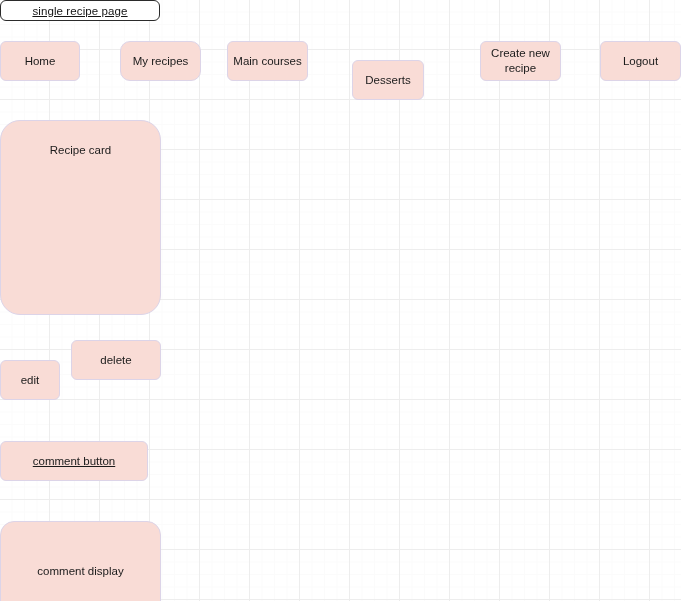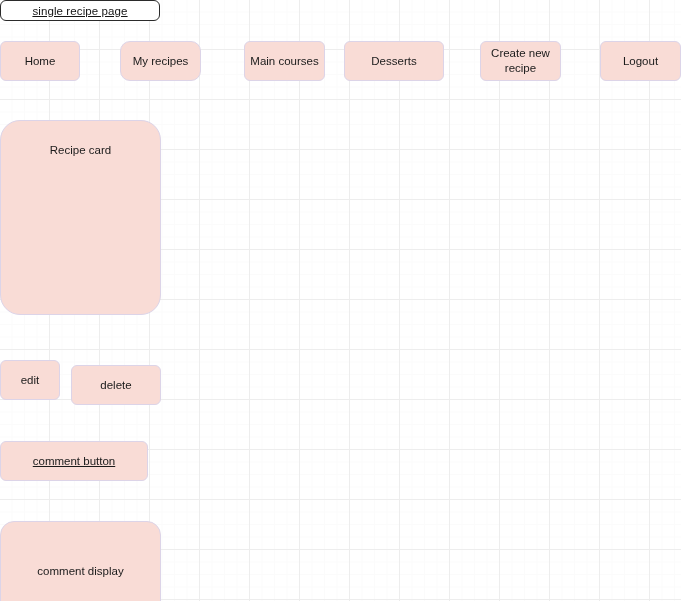--- a/index.html
+++ b/index.html
@@ -65,40 +65,40 @@
     font-size: 11.5px;
     line-height: 15px;
     color: #1b1b1b;
     padding: 0 4px;
   }
 
   
   .nav-btn { top: 41px; height: 40px; }
   #nav-home          { left: 0px;   width: 80px; }
   #nav-my-recipes    { left: 120px; width: 81px; border-radius: 10px; }
-  #nav-main-courses  { left: 244px; width: 81px; }
-  #nav-desserts      { left: 344px; width: 100px; }
+  #nav-main-courses  { left: 227px; width: 81px; }
+  #nav-desserts      { left: 352px; width: 72px; margin-top: 19px; }
   #nav-create-recipe { left: 480px; width: 81px; }
   #nav-logout        { left: 600px; width: 81px; }
 
   
   #recipe-card {
     left: 0px;
     top: 120px;
     width: 161px;
     height: 195px;
     border-radius: 20px;
     align-items: flex-start;
     justify-content: center;
     padding-top: 22px;
   }
 
   
   #btn-edit    { left: 0px;  top: 360px; width: 60px; height: 40px; }
-  #btn-delete  { left: 71px; top: 365px; width: 90px; height: 40px; }
+  #btn-delete  { left: 71px; top: 340px; width: 90px; height: 40px; }
 
   #btn-comment { left: 0px;  top: 441px; width: 148px; height: 40px; text-decoration: underline; }
 
   #comment-display {
     left: 0px;
     top: 521px;
     width: 161px;
     height: 100px;
     border-radius: 14px;
   }

